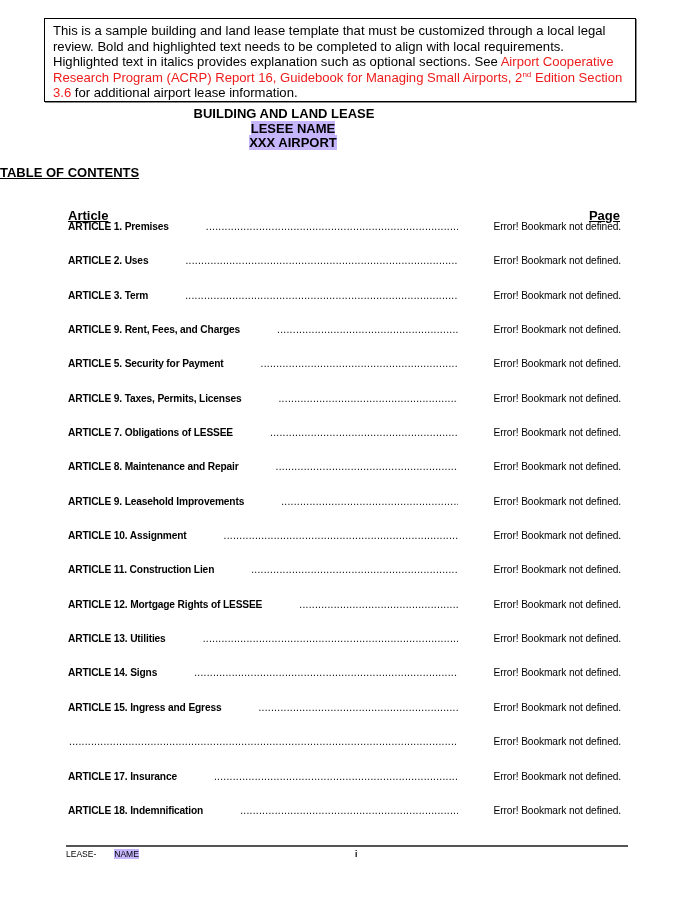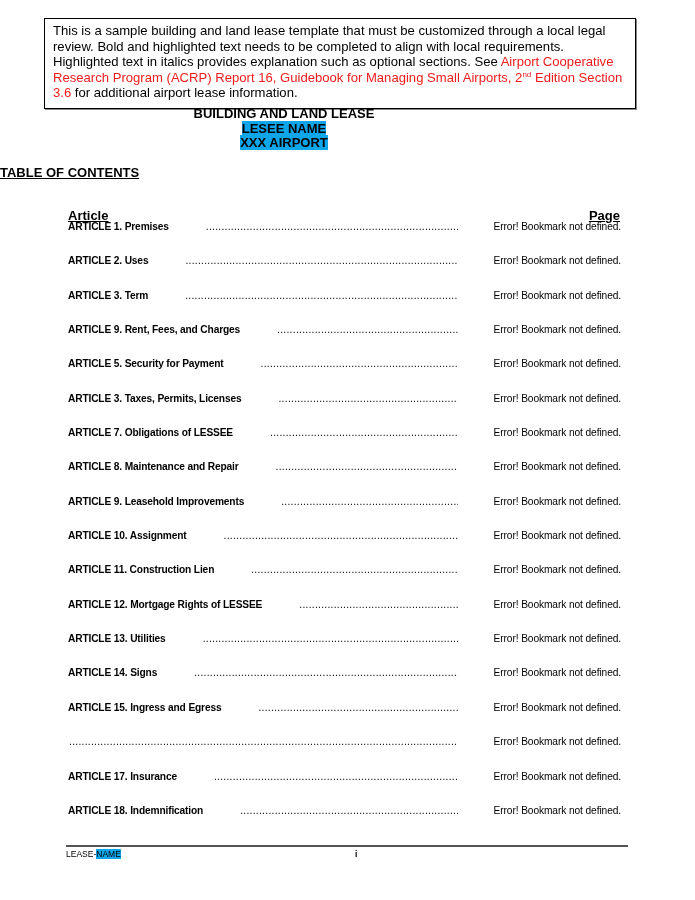--- a/index.html
+++ b/index.html
@@ -1,29 +1,29 @@
 <!DOCTYPE html>
 <html><head>
 <meta charset="utf-8">
 <style>
   html, body { margin: 0; padding: 0; background: #ffffff; }
   body { width: 695px; height: 900px; position: relative; overflow: hidden; color: #000; }
   .notice {
     position: absolute; left: 44px; top: 18px; width: 575px;
     border: 1px solid #000; box-shadow: 1px 1px 0 #888;
-    padding: 4px 7px 7px 8px;
+    padding: 4px 7px 0 8px;
     font-family: "Liberation Sans", sans-serif; font-size: 13.1px; line-height: 15.6px;
   }
   .red { color: #ee1c1c; }
   sup { font-size: 8px; line-height: 0; vertical-align: 5px; }
   .title-block {
     position: absolute; left: 0; top: 107px; width: 568px; text-align: center;
     font-family: "Liberation Sans", sans-serif; font-weight: bold; font-size: 13px; line-height: 14.6px;
   }
-  .hl { background: #0ea5e9; }
+  .hl { background: #c4b5fd; margin-left: 18px; }
   .toc-title {
     position: absolute; left: 0; top: 165px; width: 688px; text-align: left;
     font-family: "Liberation Sans", sans-serif; font-weight: bold; font-size: 13px; text-decoration: underline;
   }
   .col-head {
     position: absolute; top: 208px;
     font-family: "Liberation Sans", sans-serif; font-weight: bold; font-size: 13px; text-decoration: underline;
   }
   .toc {
     position: absolute; left: 68px; top: 220px; width: 553px; margin: 0; padding: 0; list-style: none;
@@ -85,21 +85,21 @@
       <span class="toc-label">ARTICLE 9. Rent, Fees, and Charges </span>
       <span class="toc-dots"></span>
       <span class="toc-page">Error! Bookmark not defined.</span>
     </li>
     <li class="toc-row">
       <span class="toc-label">ARTICLE 5. Security for Payment </span>
       <span class="toc-dots"></span>
       <span class="toc-page">Error! Bookmark not defined.</span>
     </li>
     <li class="toc-row">
-      <span class="toc-label">ARTICLE 3. Taxes, Permits, Licenses</span>
+      <span class="toc-label">ARTICLE 9. Taxes, Permits, Licenses</span>
       <span class="toc-dots"></span>
       <span class="toc-page">Error! Bookmark not defined.</span>
     </li>
     <li class="toc-row">
       <span class="toc-label">ARTICLE 7. Obligations of LESSEE</span>
       <span class="toc-dots"></span>
       <span class="toc-page">Error! Bookmark not defined.</span>
     </li>
     <li class="toc-row">
       <span class="toc-label">ARTICLE 8. Maintenance and Repair</span>

